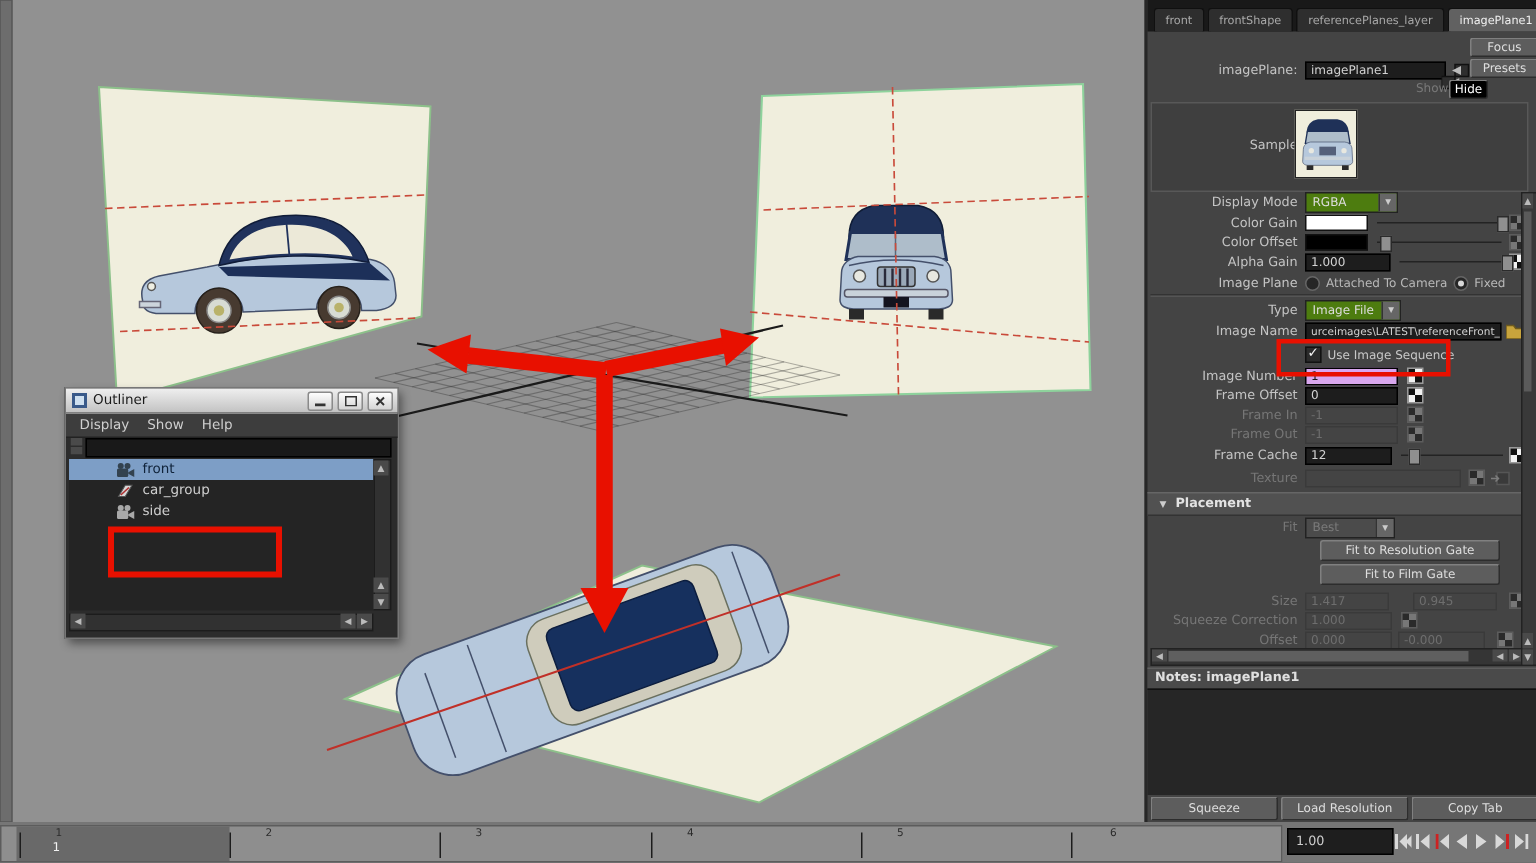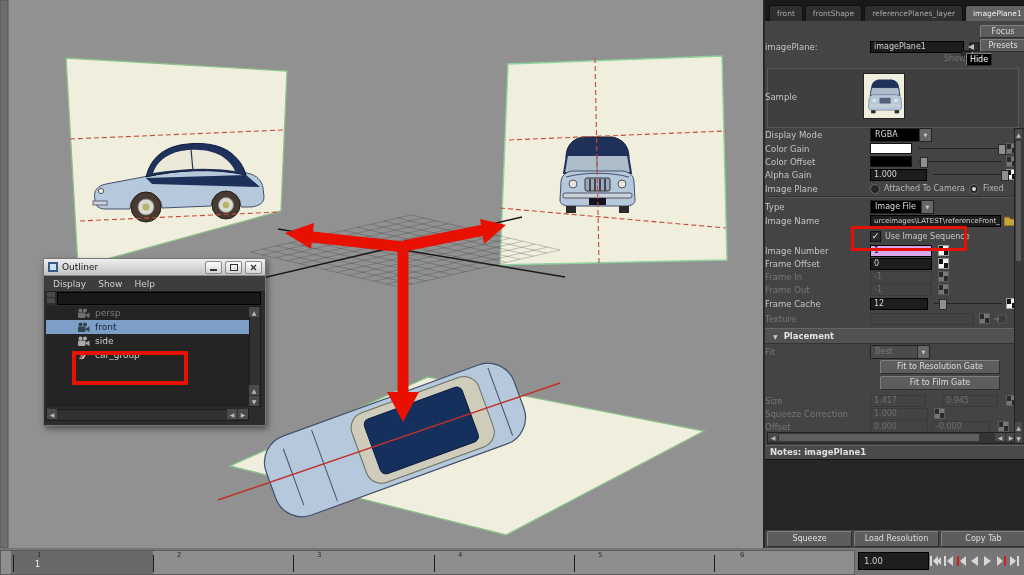--- a/index.html
+++ b/index.html
@@ -32,25 +32,25 @@
   
   .redbox{position:absolute;border:4px solid #e81000;z-index:60;}
   
   #panel{position:absolute;left:763px;top:0;width:261px;height:548px;background:#444;border-left:2px solid #272727;
     font-size:8.5px;color:#c8c8c8;}
   #tabbar{position:absolute;left:0;top:0;right:0;height:21px;background:#191919;display:flex;align-items:flex-end;padding-left:4px;gap:2px;}
   .tab{height:15px;line-height:15px;padding:0 7px;background:#2e2e2e;color:#a8a8a8;font-size:7.5px;
     border:1px solid #101010;border-bottom:none;border-radius:3px 3px 0 0;}
   .tab.active{background:#616161;color:#f0f0f0;}
   .arow{position:absolute;left:0;width:252px;height:13px;display:flex;align-items:center;}
-  .albl{width:100px;padding-right:5px;flex:none;color:#c4c4c4;white-space:nowrap;}
+  .albl{width:100px;text-align:right;padding-right:5px;flex:none;color:#c4c4c4;white-space:nowrap;}
   .dis .albl{color:#767676;}
   .fld{background:#1d1d1d;border:1px solid #000;color:#d2d2d2;height:10px;line-height:10px;padding:0 3px;font-size:8px;overflow:hidden;white-space:nowrap;}
   .fld.dis{background:transparent;border:1px solid #3a3a3a;color:#6e6e6e;}
-  .dd{display:flex;height:12px;background:#000000;border:1px solid #222;color:#ddd;font-size:8px;align-items:center;}
+  .dd{display:flex;height:12px;background:#4d7c0f;border:1px solid #222;color:#ddd;font-size:8px;align-items:center;}
   .dd .ddt{padding:0 4px;flex:1;}
   .dd .dda{width:11px;height:100%;background:#666;border-left:1px solid #333;display:flex;align-items:center;justify-content:center;font-size:5px;color:#ccc;}
   .dd.dis{background:#4b4b4b;color:#7a7a7a;}
   .sld{position:relative;height:11px;}
   .sld .trk{position:absolute;left:0;right:0;top:5px;height:1px;background:#232323;}
   .sld .hnd{position:absolute;top:1px;width:6px;height:9px;background:#8f8f8f;border:1px solid #2b2b2b;}
   .chk{width:9px;height:9px;flex:none;border:1px solid #9a9a9a;
     background:conic-gradient(#e8e8e8 0 90deg,#111 90deg 180deg,#e8e8e8 180deg 270deg,#111 270deg);}
   .chk.dim{border-color:#5c5c5c;background:conic-gradient(#777 0 90deg,#2a2a2a 90deg 180deg,#777 180deg 270deg,#2a2a2a 270deg);}
   .chk.half{background:conic-gradient(#f2f2f2 0 90deg,#111 90deg 180deg,#f2f2f2 180deg 270deg,#111 270deg);}
@@ -219,59 +219,48 @@
         <span>Display</span>
         <span>Show</span>
         <span>Help</span>
       </div>
       <svg width="8" height="11" style="position:absolute;left:3px;top:33px">
         <rect x="0" y="0" width="8" height="5" fill="#4a4a4a"></rect>
           <rect x="0" y="6" width="8" height="5" fill="#4a4a4a"></rect>
       </svg>
       <div id="ol-search"></div>
       <div id="ol-list">
-        <div class="ol-row muted">
-          <svg class="oic" viewBox="0 0 13 11">
-              <g fill="#6f6f6f">
-                <circle cx="3.5" cy="2.6" r="2"></circle>
-                <circle cx="8" cy="2.6" r="2"></circle>
-                <rect x="1" y="4.4" width="7.5" height="5.6" rx="1"></rect>
-                <path d="M8.5,6.8 L12.5,4.6 V10 L8.5,7.8 Z"></path>
-              </g>
-            </svg>
-          <span>persp</span>
-        </div>
         <div class="ol-row sel">
           <svg class="oic" viewBox="0 0 13 11">
               <g fill="#33424f">
                 <circle cx="3.5" cy="2.6" r="2"></circle>
                 <circle cx="8" cy="2.6" r="2"></circle>
                 <rect x="1" y="4.4" width="7.5" height="5.6" rx="1"></rect>
                 <path d="M8.5,6.8 L12.5,4.6 V10 L8.5,7.8 Z"></path>
               </g>
             </svg>
           <span>front</span>
         </div>
         <div class="ol-row">
           <svg class="oic" viewBox="0 0 13 11">
+            <polygon points="2,9 6.5,1.5 11,1.5 6.5,9" fill="#d8d8d8" stroke="#555" stroke-width="0.7"></polygon>
+            <line x1="3.5" y1="8" x2="9" y2="3" stroke="#b03030" stroke-width="1.1"></line>
+            </svg>
+          <span>car_group</span>
+        </div>
+        <div class="ol-row">
+          <svg class="oic" viewBox="0 0 13 11">
               <g fill="#a9a9a9">
                 <circle cx="3.5" cy="2.6" r="2"></circle>
                 <circle cx="8" cy="2.6" r="2"></circle>
                 <rect x="1" y="4.4" width="7.5" height="5.6" rx="1"></rect>
                 <path d="M8.5,6.8 L12.5,4.6 V10 L8.5,7.8 Z"></path>
               </g>
             </svg>
           <span>side</span>
-        </div>
-        <div class="ol-row">
-          <svg class="oic" viewBox="0 0 13 11">
-            <polygon points="2,9 6.5,1.5 11,1.5 6.5,9" fill="#d8d8d8" stroke="#555" stroke-width="0.7"></polygon>
-            <line x1="3.5" y1="8" x2="9" y2="3" stroke="#b03030" stroke-width="1.1"></line>
-            </svg>
-          <span>car_group</span>
         </div>
       </div>
       <div id="ol-vscroll">
         <span class="sbtn" style="left:-1px;top:0">▲</span>
         <span class="sbtn" style="left:-1px;bottom:11px">▲</span>
         <span class="sbtn" style="left:-1px;bottom:0">▼</span>
       </div>
       <div id="ol-hscroll">
         <span class="sbtn" style="left:0;top:-1px">◀</span>
         <span class="sbtn" style="right:11px;top:-1px">◀</span>

